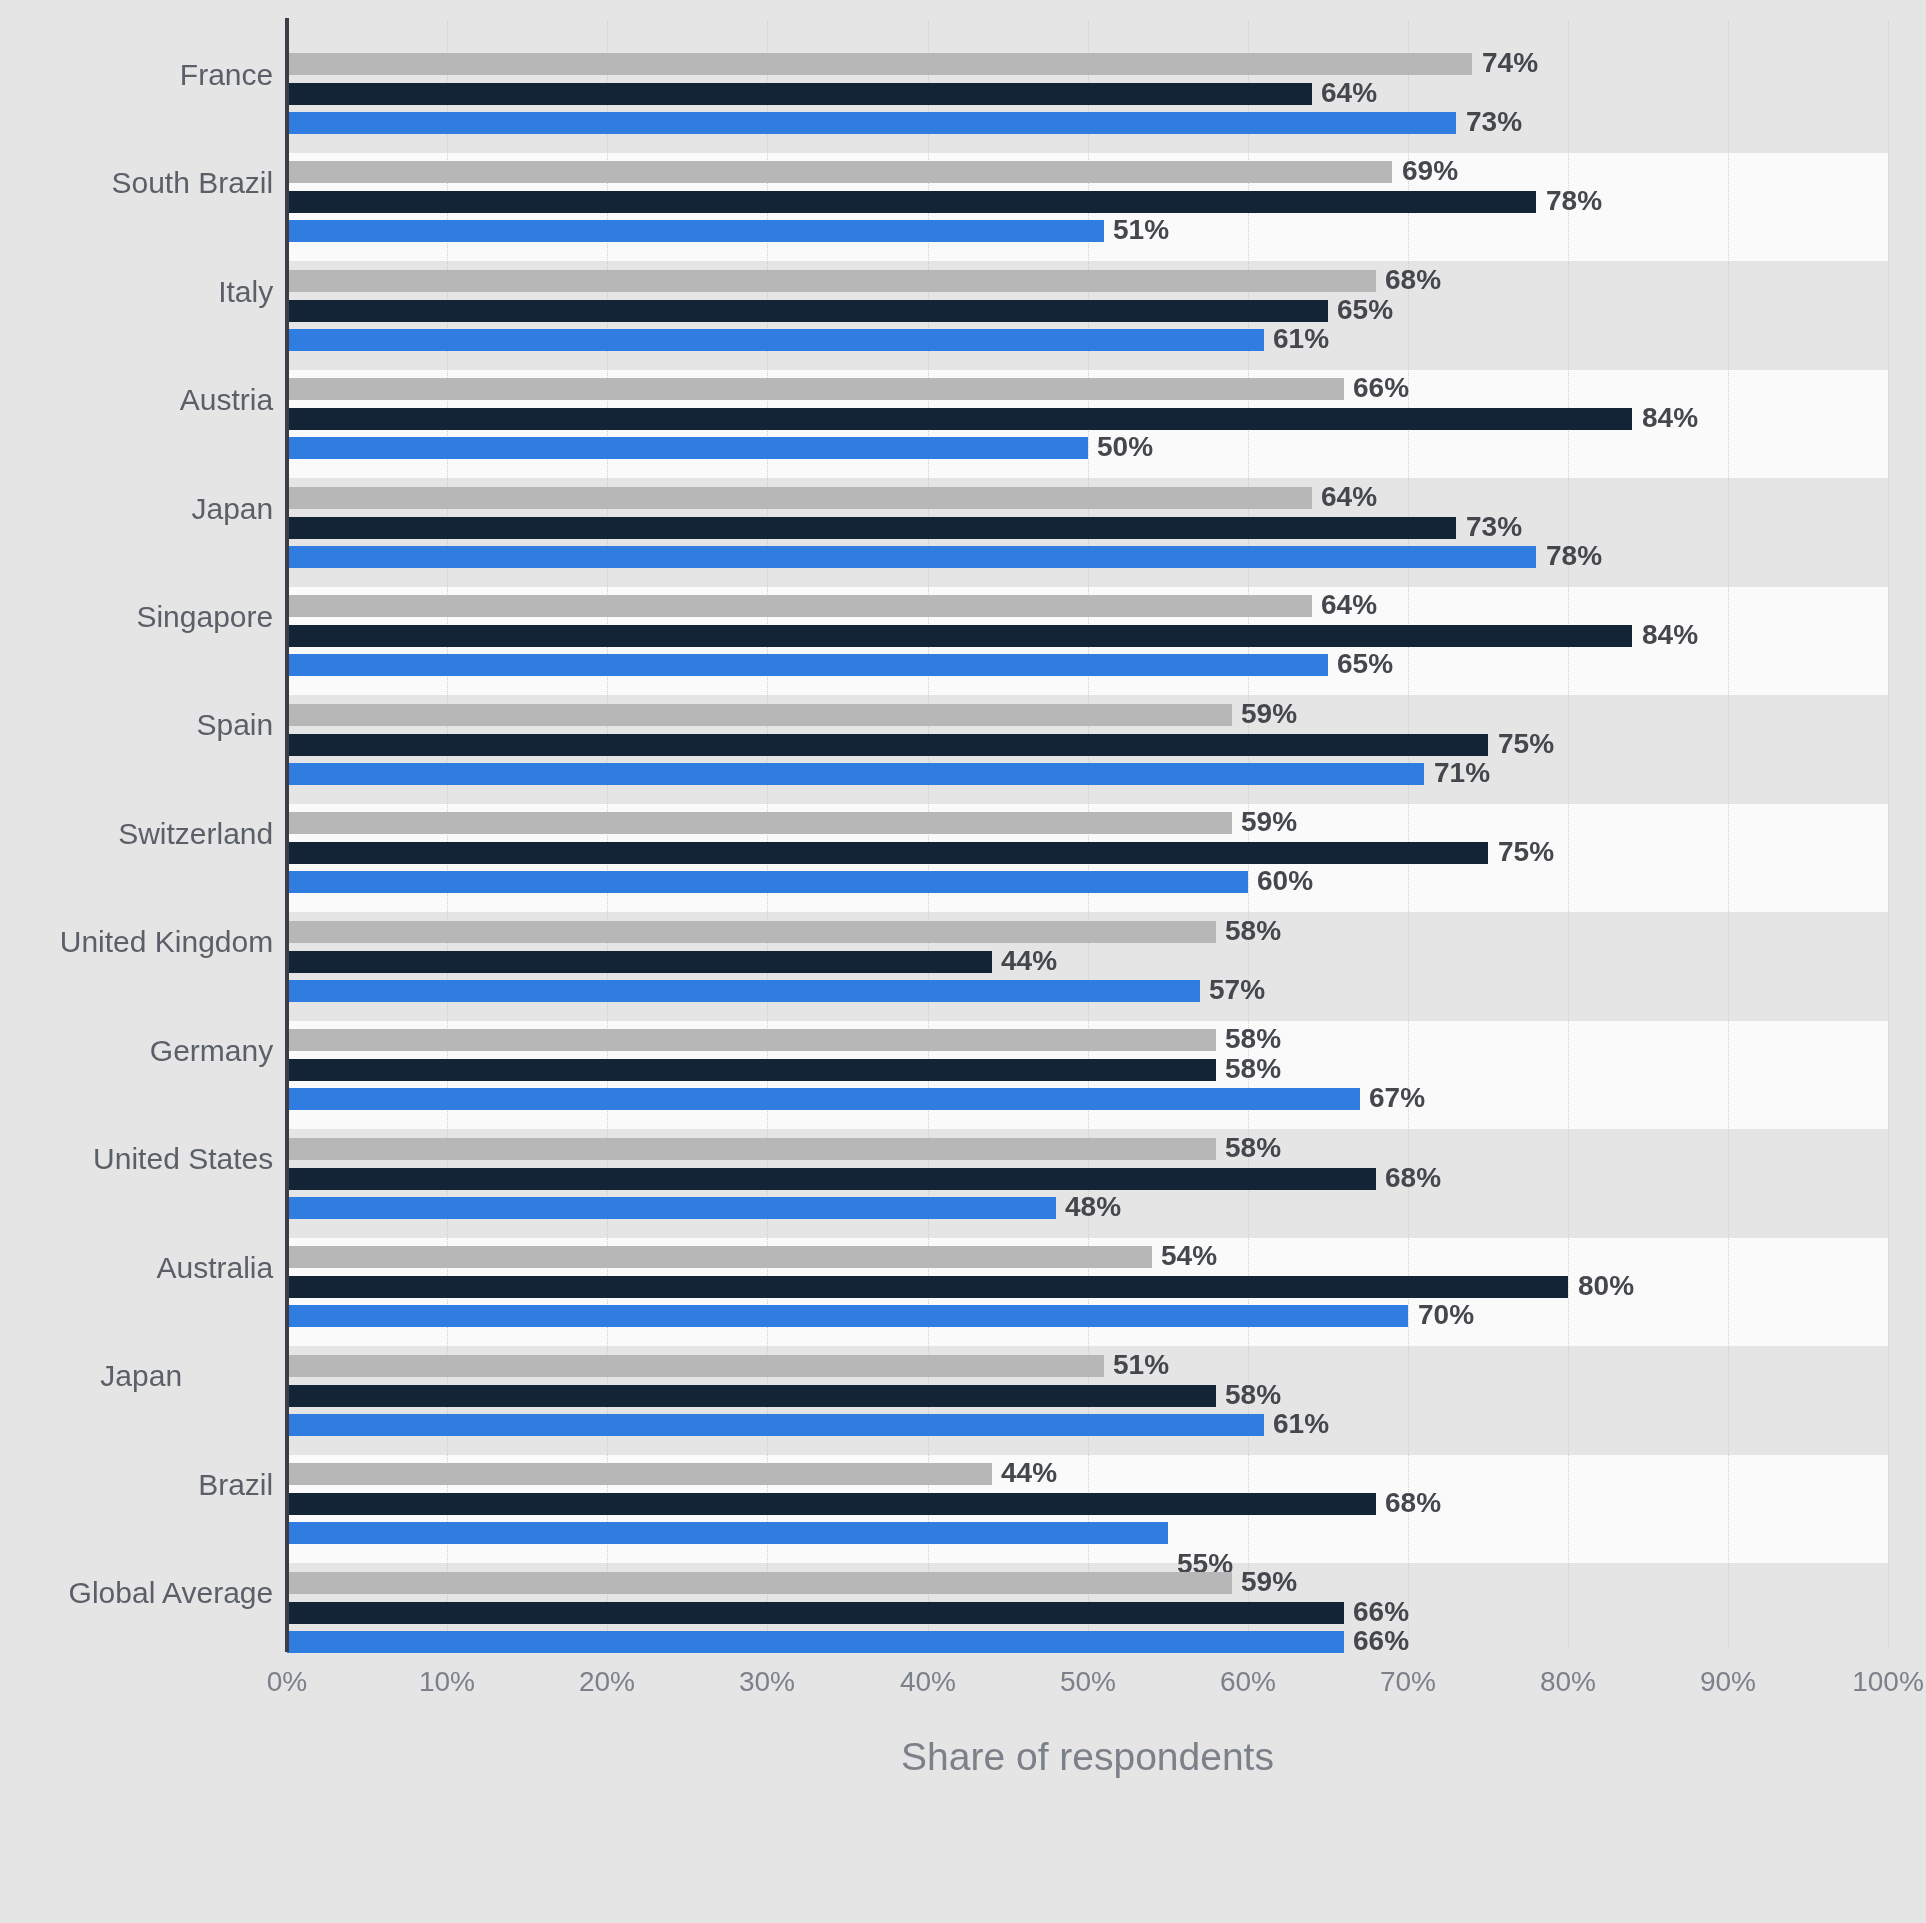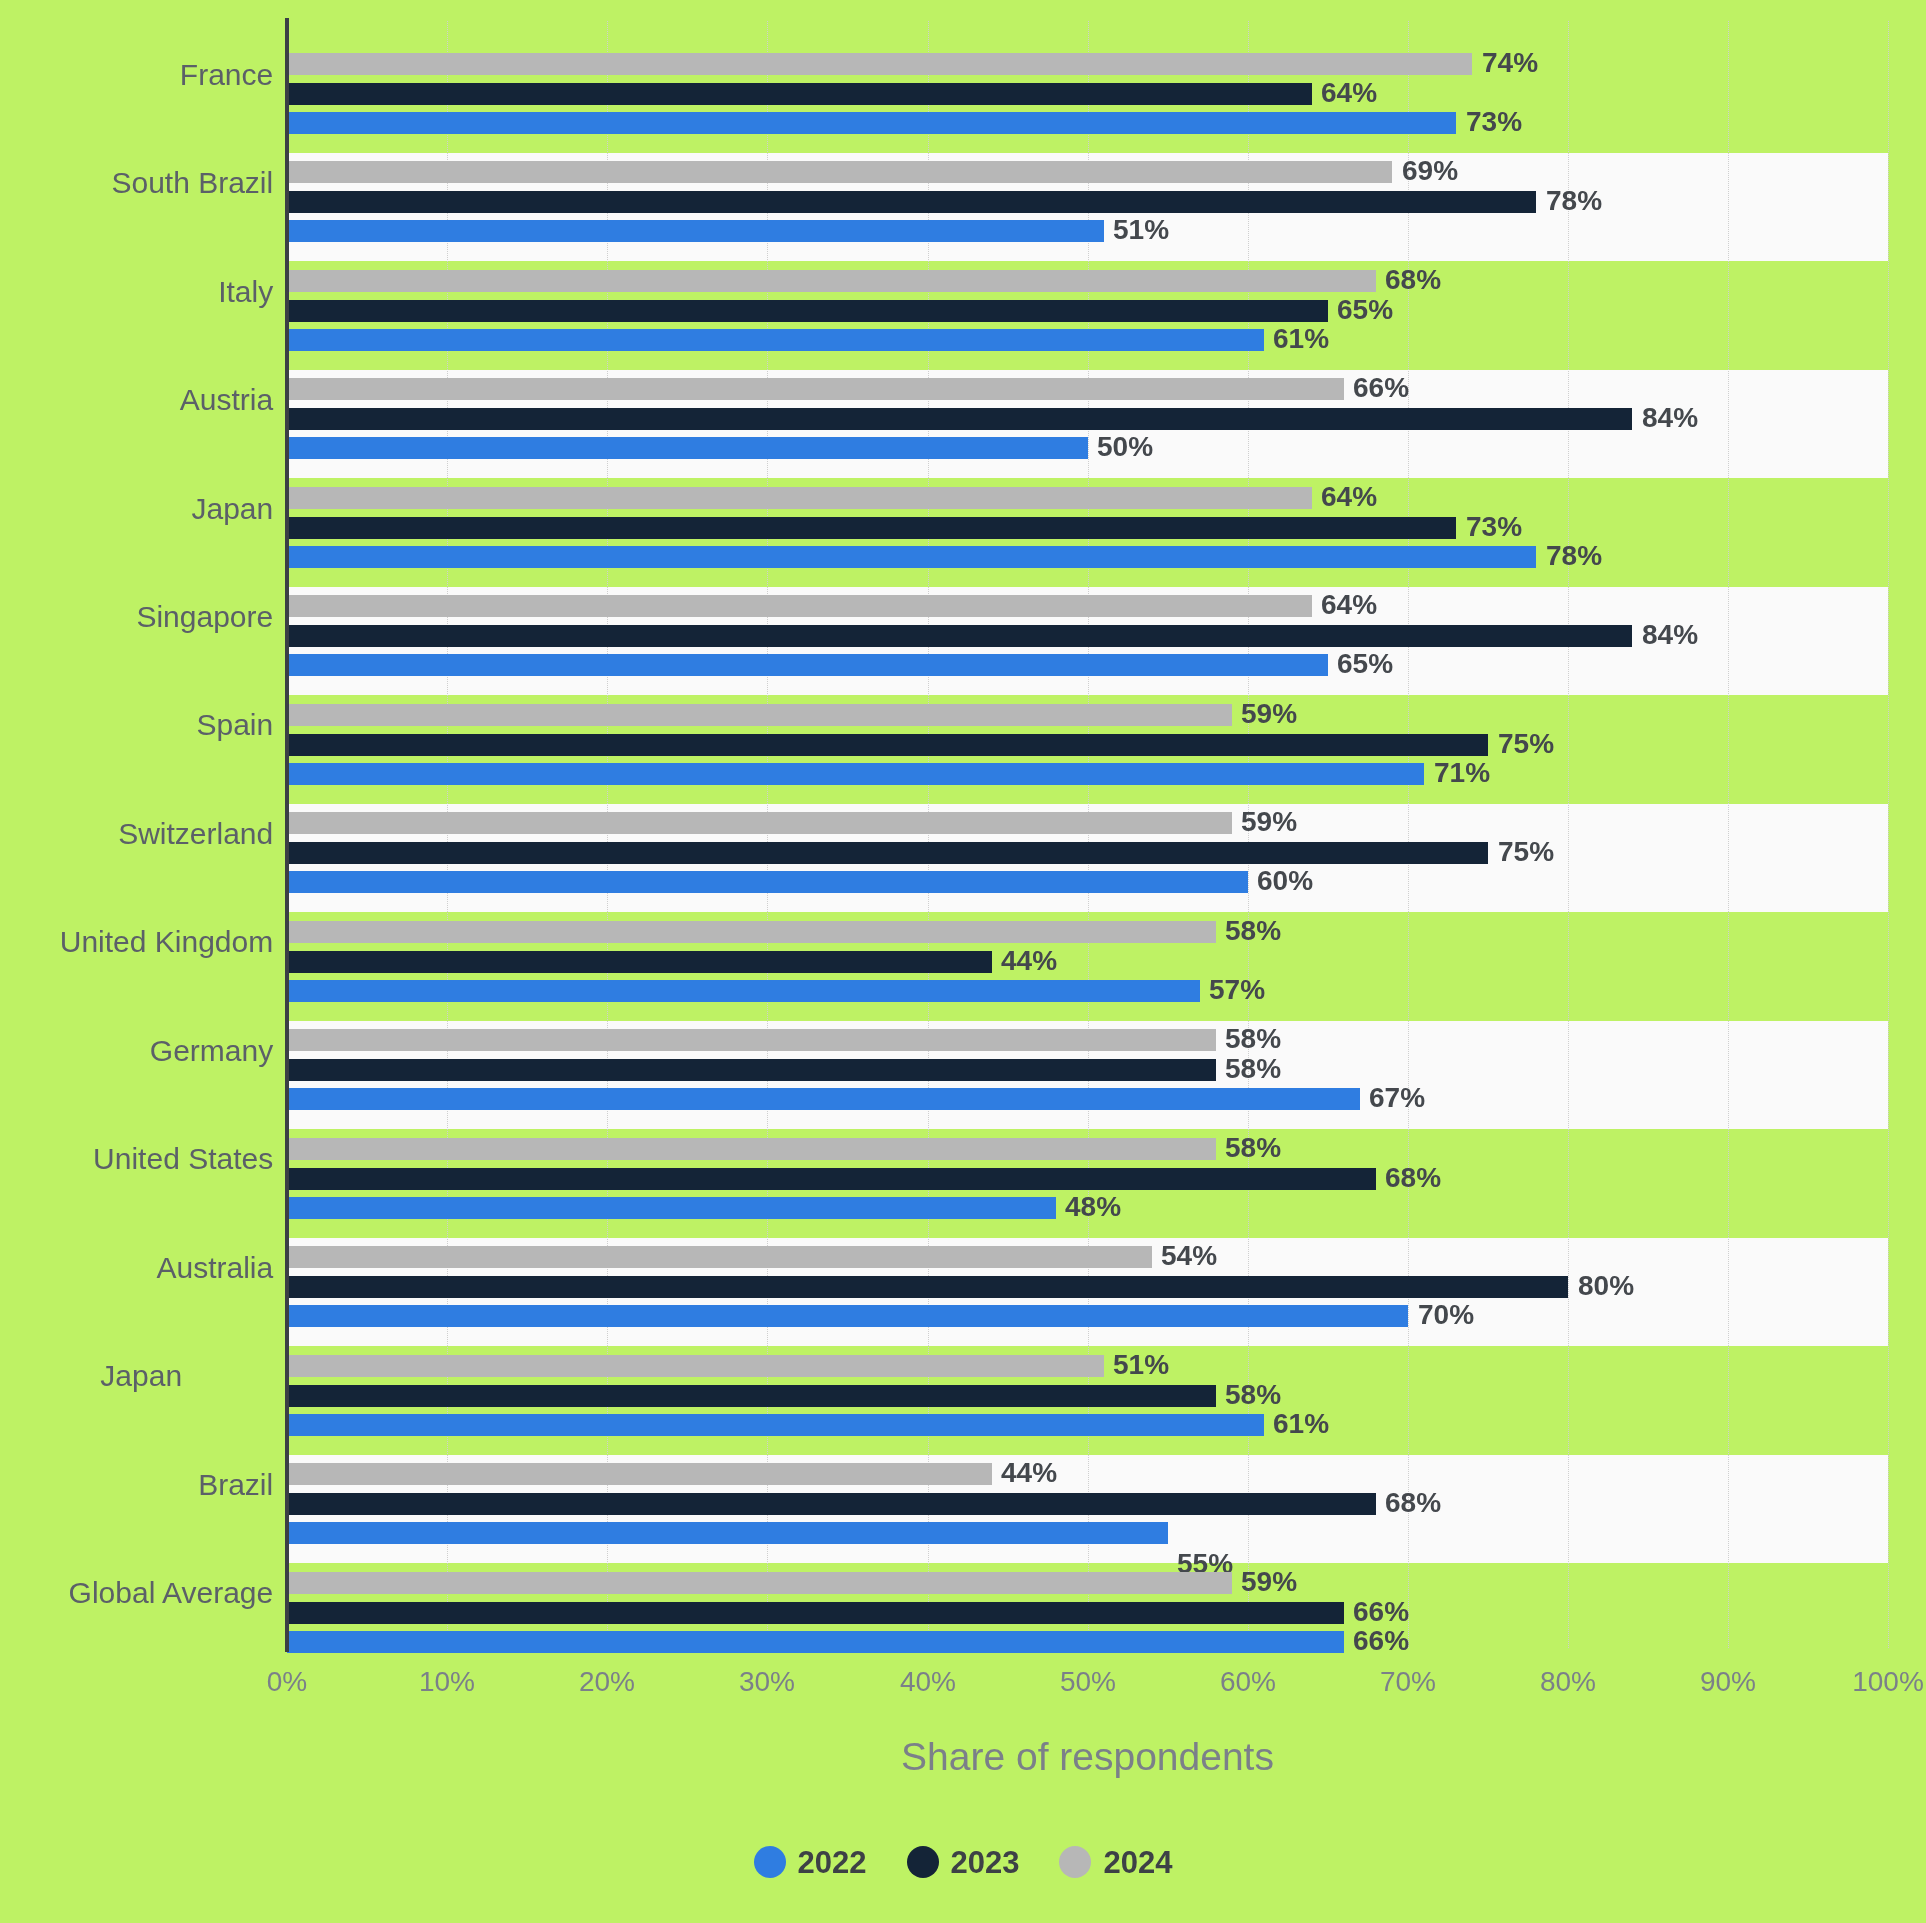--- a/index.html
+++ b/index.html
@@ -8,21 +8,21 @@
     height: 1923px;
     background: #ffffff;
     font-family: "Liberation Sans", sans-serif;
     overflow: hidden;
   }
 
   #chart-root {
     position: relative;
     width: 1926px;
     height: 1923px;
-    background: #bef264;
+    background: #e5e5e5;
   }
 
   
 
   #plot-area {
     position: absolute;
     left: 287px;
     top: 21px;
     width: 1601px;
     height: 1627px;
@@ -333,29 +333,15 @@
       <div class="x-tick" style="left: 1088px;">50%</div>
       <div class="x-tick" style="left: 1248px;">60%</div>
       <div class="x-tick" style="left: 1408px;">70%</div>
       <div class="x-tick" style="left: 1568px;">80%</div>
       <div class="x-tick" style="left: 1728px;">90%</div>
       <div class="x-tick" style="left: 1888px;">100%</div>
     </div>
 
   <div id="x-axis-title">Share of respondents</div>
 
-  <div id="legend">
-      <div class="legend-item">
-        <span class="legend-swatch" style="background: rgb(47, 125, 225);"></span>
-        <span class="legend-label">2022</span>
-      </div>
-      <div class="legend-item">
-        <span class="legend-swatch" style="background: rgb(20, 36, 55);"></span>
-        <span class="legend-label">2023</span>
-      </div>
-      <div class="legend-item">
-        <span class="legend-swatch" style="background: rgb(183, 183, 183);"></span>
-        <span class="legend-label">2024</span>
-      </div>
-    </div>
 
 </div>
 
 
 </body></html>

